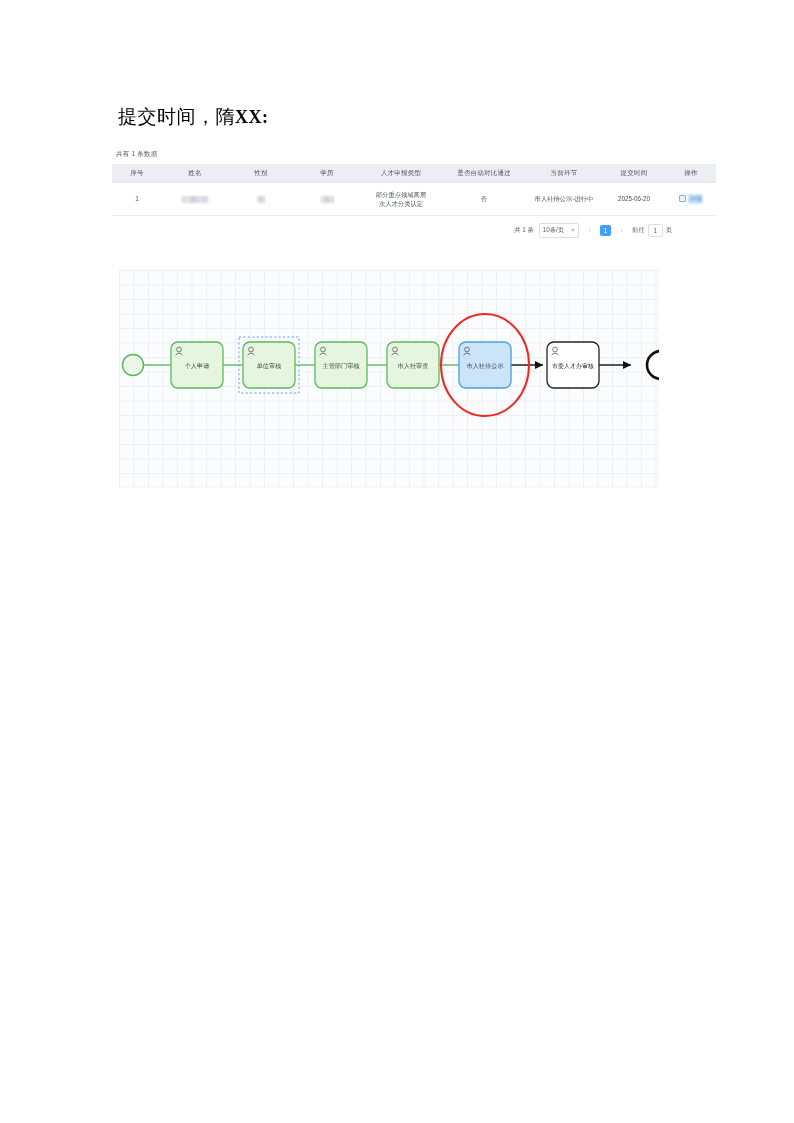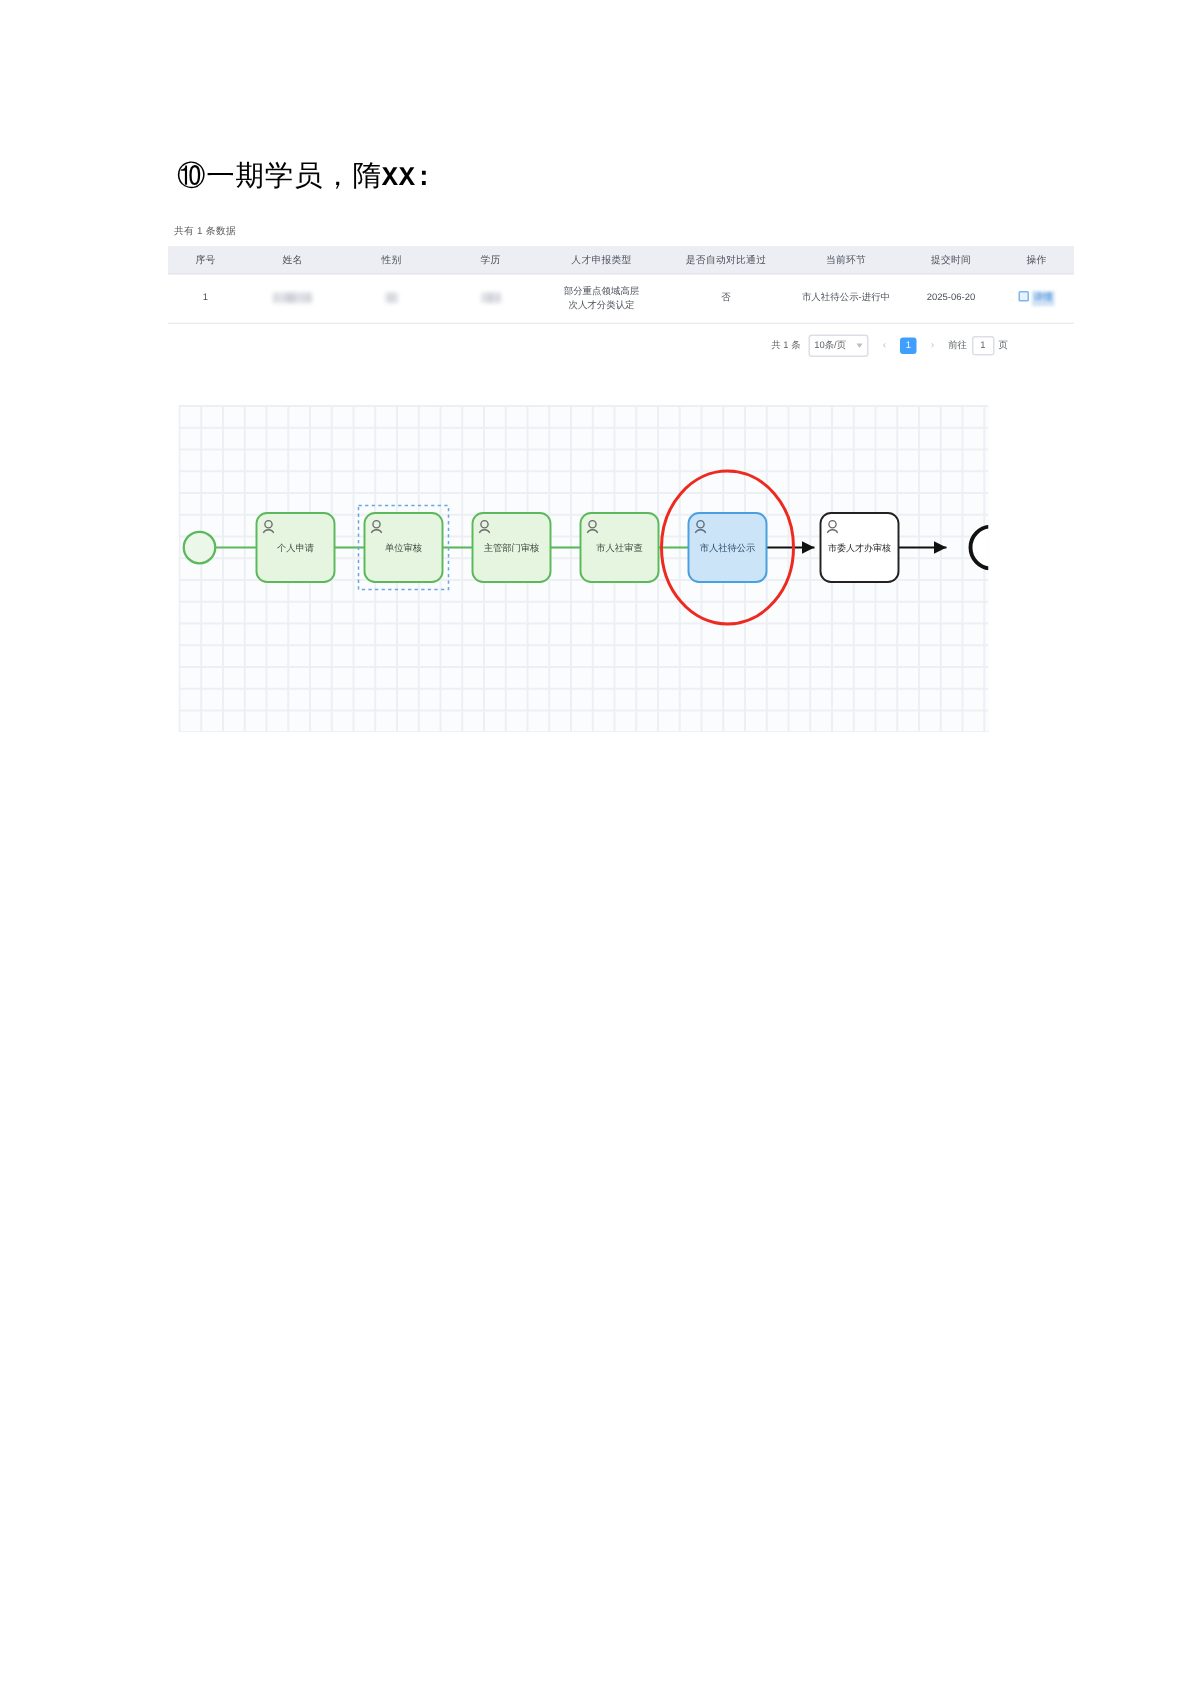--- a/index.html
+++ b/index.html
@@ -20,21 +20,21 @@
     position: absolute;
     left: 118px;
     top: 104px;
     font-family: "Liberation Serif", "DejaVu Serif", serif;
     font-size: 19px;
     color: #000000;
     letter-spacing: 0.5px;
     white-space: nowrap;
   }
   .doc-heading .latin {
-    font-family: Liberation Mono, monospace;
+    font-family: Liberation Serif, serif;
     font-weight: bold;
     font-size: 18px;
   }
 
   
   .shot {
     position: absolute;
     left: 112px;
     top: 146px;
     width: 566px;
@@ -194,21 +194,21 @@
       linear-gradient(to right, #eceff3 1px, transparent 1px),
       linear-gradient(to bottom, #eceff3 1px, transparent 1px);
     background-size: 14.5px 14.5px;
   }
   .flow-svg { position: absolute; left: 0; top: 0; }
 </style>
 </head>
 <body>
 
 <div class="doc-heading">
-  <span>⑩一期学员，隋</span><span class="latin">XX:</span>
+  <span>提交时间，隋</span><span class="latin">XX:</span>
 </div>
 
 <div class="shot">
 
   <div class="total-line">共有 1 条数据</div>
 
   <table class="grid">
     <thead>
       <tr>
         <th style="width:48px">序号</th>

